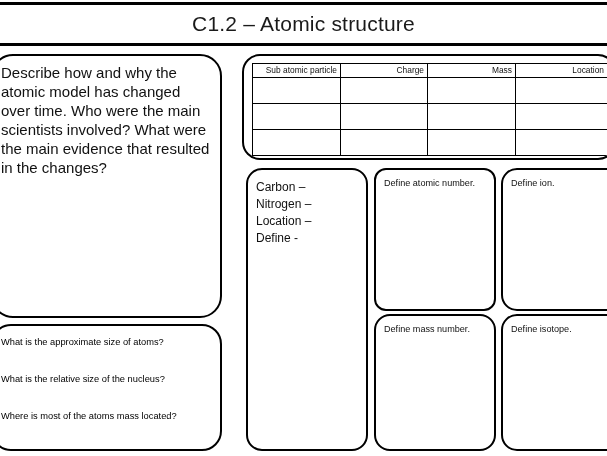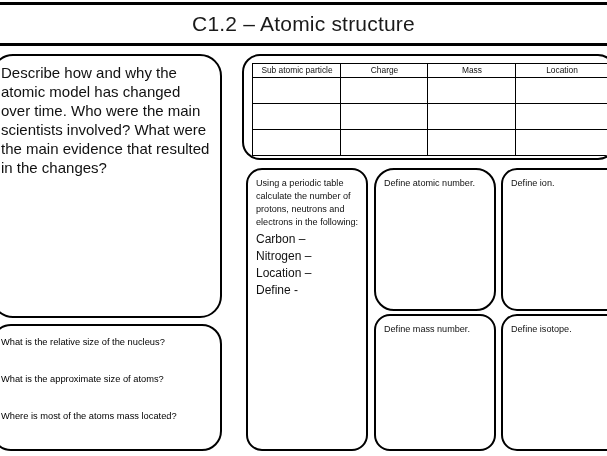--- a/index.html
+++ b/index.html
@@ -108,21 +108,21 @@
     left: 8px;
     top: 7px;
     width: 355px;
     border-collapse: collapse;
     table-layout: fixed;
   }
   table.particle-table th,
   table.particle-table td {
     border: 1.3px solid #000;
     font-weight: normal;
-    text-align: center;
+    text-align: right;
     vertical-align: top;
     font-size: 8.4px;
     line-height: 11px;
     padding: 1px 3px 1px 4px;
     color: #111;
   }
   table.particle-table th { height: 11px; }
   table.particle-table td { height: 23px; }
   .col-1 { width: 88px; }
   .col-2 { width: 87px; }
@@ -149,21 +149,21 @@
     color: #111;
     white-space: nowrap;
   }
 
   
   #box-atomic-number {
     left: 374px;
     top: 168px;
     width: 122px;
     height: 143px;
-    border-radius: 20px;
+    border-radius: 12px;
   }
   #box-ion {
     left: 501px;
     top: 168px;
     width: 122px;
     height: 143px;
     border-radius: 16px;
   }
   #box-mass-number {
     left: 374px;
@@ -193,22 +193,22 @@
 
   <div class="title-band">
     <div class="title-text">C1.2 – Atomic structure</div>
   </div>
 
   <div class="box box-pad" id="box-atomic-model">
     <div class="q-text">Describe how and why the atomic model has changed over time. Who were the main scientists involved? What were the main evidence that resulted in the changes?</div>
   </div>
 
   <div class="box box-pad" id="box-size-questions">
+    <div class="q-line">What is the approximate size of atoms?</div>
     <div class="q-line">What is the relative size of the nucleus?</div>
-    <div class="q-line">What is the approximate size of atoms?</div>
     <div class="q-line">Where is most of the atoms mass located?</div>
   </div>
 
   <div class="box" id="box-particle-table">
     <table class="particle-table">
       <colgroup>
         <col class="col-1">
           <col class="col-2">
           <col class="col-3">
           <col class="col-4">
@@ -238,21 +238,20 @@
           <td></td>
           <td></td>
           <td></td>
           <td></td>
         </tr>
       </tbody>
     </table>
   </div>
 
   <div class="box box-pad" id="box-calculate">
-    <div class="intro">Using a periodic table calculate the number of protons, neutrons and electrons in the following:</div>
     <div class="elem">Carbon –</div>
     <div class="elem">Nitrogen –</div>
     <div class="elem">Location –</div>
     <div class="elem">Define -</div>
   </div>
 
   <div class="box box-pad" id="box-atomic-number">
     <div class="define-text">Define atomic number.</div>
   </div>
 

